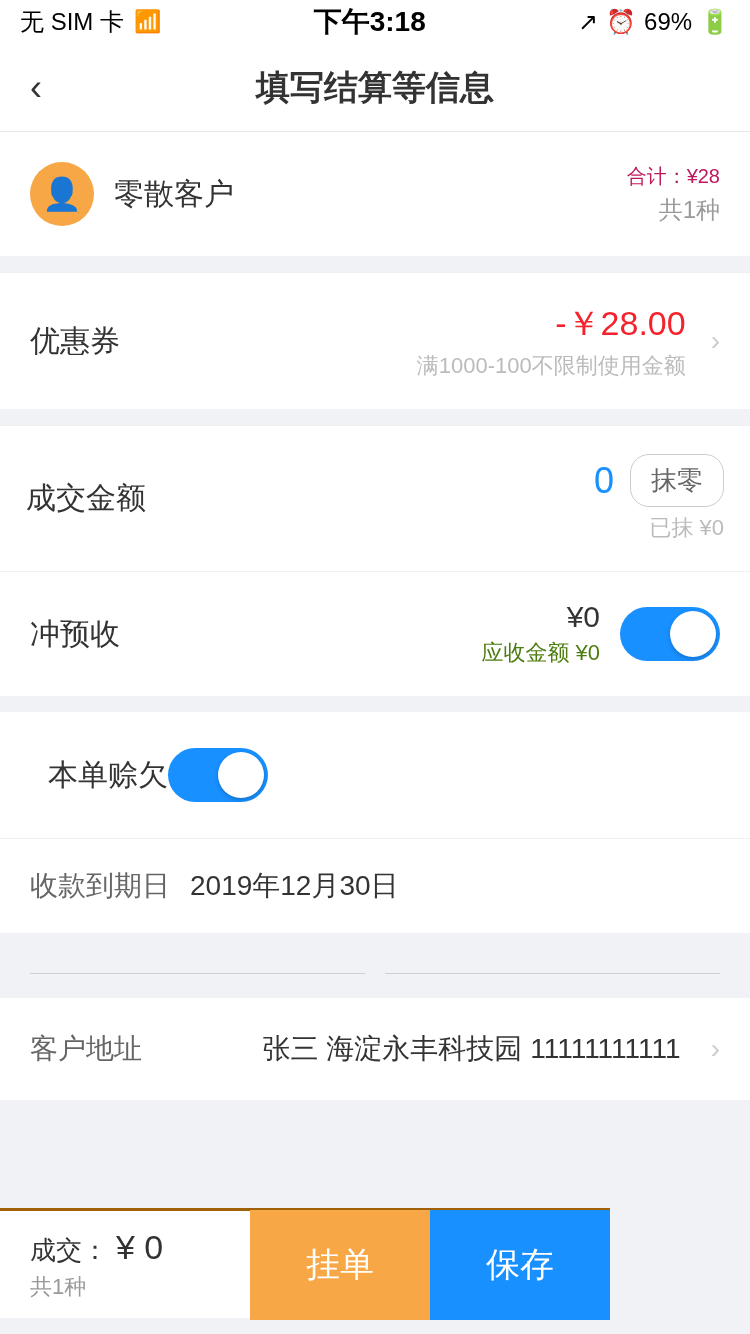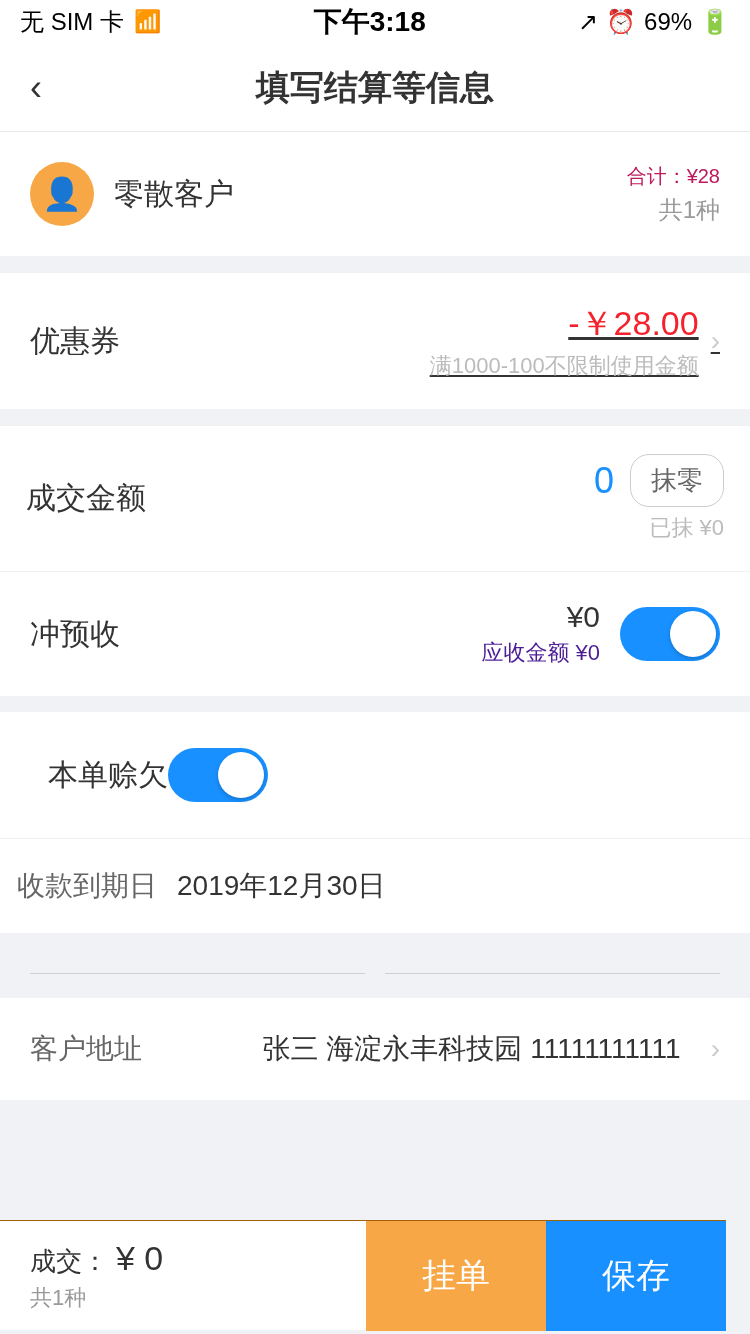--- a/index.html
+++ b/index.html
@@ -112,22 +112,21 @@
       border-top: 1px solid #f0f0f0;
       min-height: 100px;
     }
     .row-label {
       font-size: 30px;
       color: #333;
     }
     .row-right {
       display: flex;
       align-items: center;
-      gap: 12px;
-      text-decoration: underline;
+      gap: 25px;
     }
     .coupon-amount {
       font-size: 34px;
       color: #f5222d;
       font-weight: 500;
     }
     .coupon-desc {
       font-size: 22px;
       color: #bbb;
       margin-top: 4px;
@@ -193,21 +192,21 @@
     }
     .precollect-amounts {
       text-align: right;
     }
     .precollect-main {
       font-size: 30px;
       color: #333;
     }
     .precollect-sub {
       font-size: 22px;
-      color: #4c1d95;
+      color: #4d7c0f;
       margin-top: 4px;
     }
 
     
     .toggle {
       width: 100px;
       height: 54px;
       background: #1890ff;
       border-radius: 27px;
       position: relative;
@@ -235,21 +234,21 @@
     }
     .debit-label {
       font-size: 30px;
       color: #333;
     }
 
     
     .due-date-row {
       display: flex;
       align-items: center;
-      padding: 28px 17px;
+      padding: 28px 30px;
       background: #fff;
       border-top: 1px solid #f0f0f0;
       gap: 20px;
       text-align: center;
     }
     .due-date-label {
       font-size: 28px;
       color: #666;
       flex-shrink: 0;
     }
@@ -300,28 +299,28 @@
     }
 
     
     .bottom-spacer {
       height: 120px;
     }
 
     
     .bottom-bar {
       position: fixed;
-      bottom: 4px;
+      bottom: 16px;
       left: 0;
-      width: 726px;
+      width: 610px;
       height: 110px;
       background: #fff;
       display: flex;
       align-items: center;
-      border-top: 1px solid #a16207;
+      border-top: 3px solid #a16207;
     }
     .bottom-summary {
       flex: 1;
       padding: 0 30px;
     }
     .bottom-deal {
       font-size: 26px;
       color: #333;
       display: flex;
       align-items: baseline;

